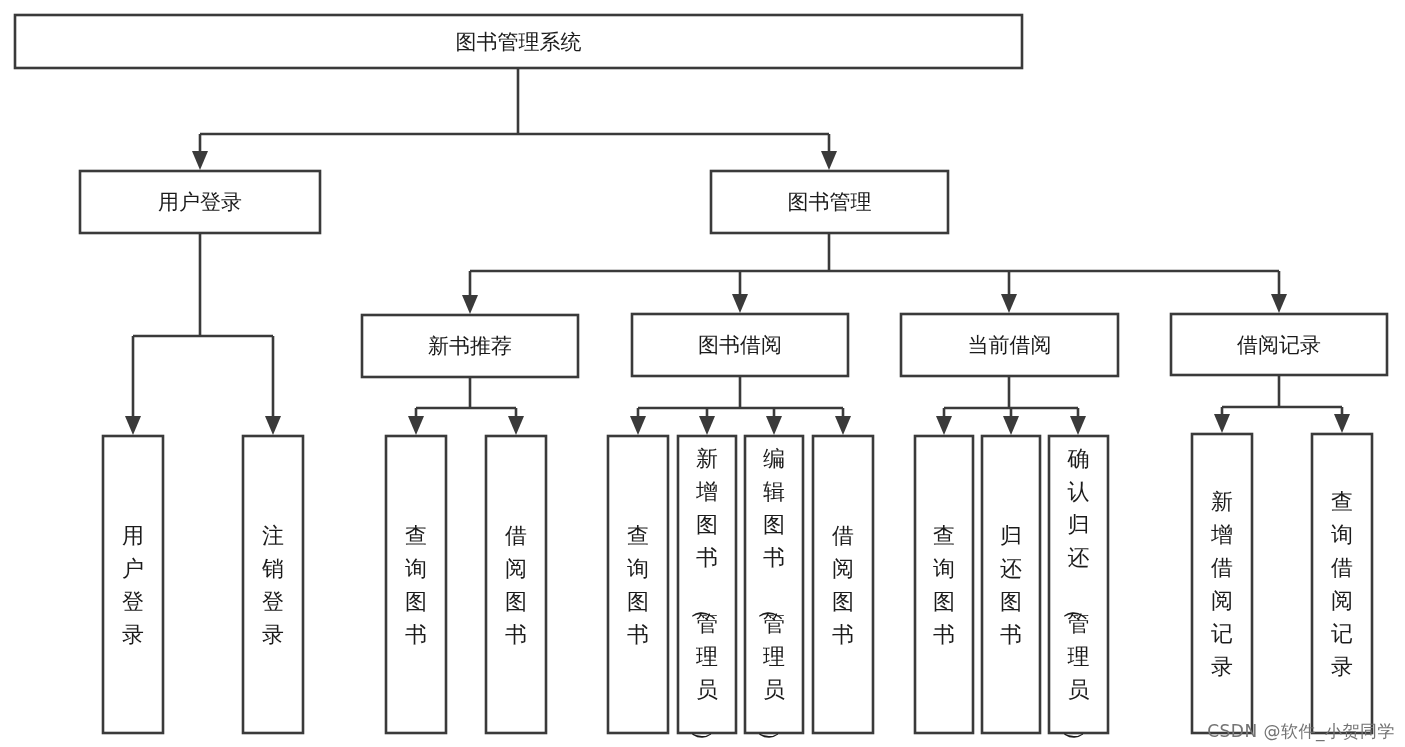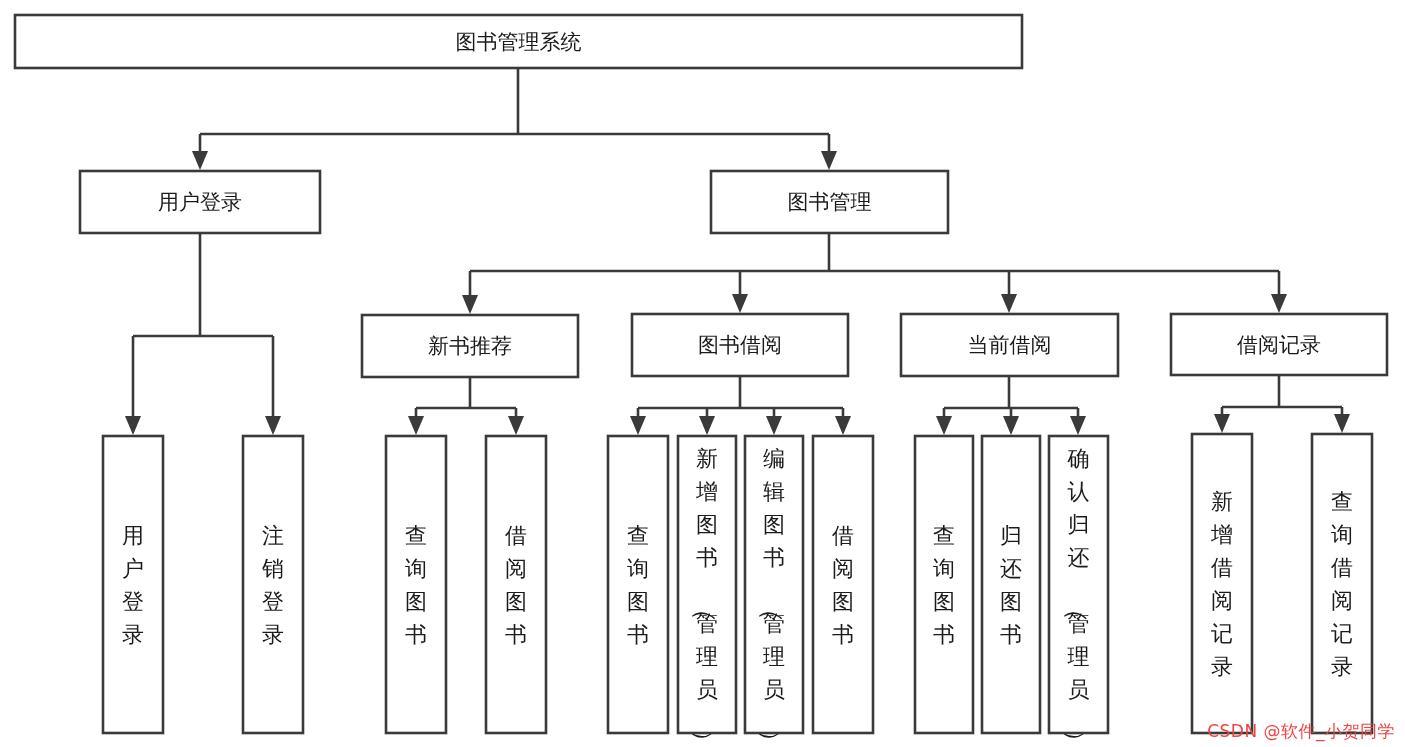--- a/index.html
+++ b/index.html
@@ -54,21 +54,21 @@
   }
   text.node-label.vertical-label tspan {
     text-anchor: middle;
   }
   .watermark {
     position: absolute;
     right: 10px;
     bottom: 4px;
     font-family: "DejaVu Sans", "Liberation Sans", sans-serif;
     font-size: 17px;
-    color: #ef4444;
+    color: #737373;
     letter-spacing: 0.5px;
     white-space: nowrap;
     pointer-events: none;
   }
 </style>
 </head>
 <body>
 
 <div id="diagram-root">
   <svg id="tree-svg" viewBox="0 0 1405 747">

